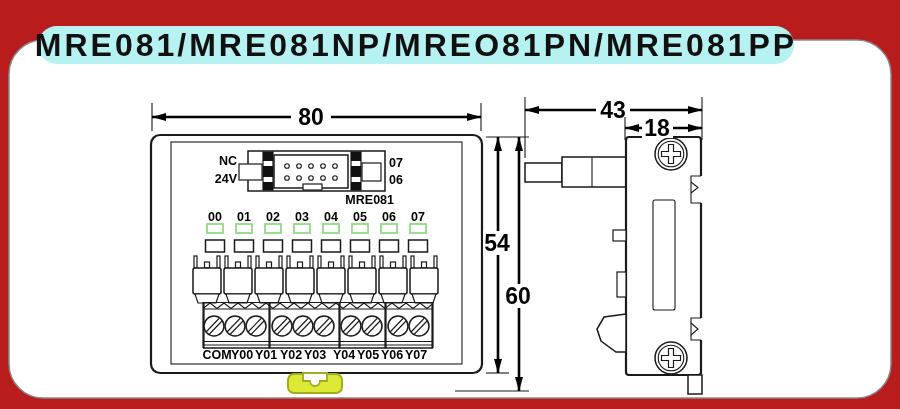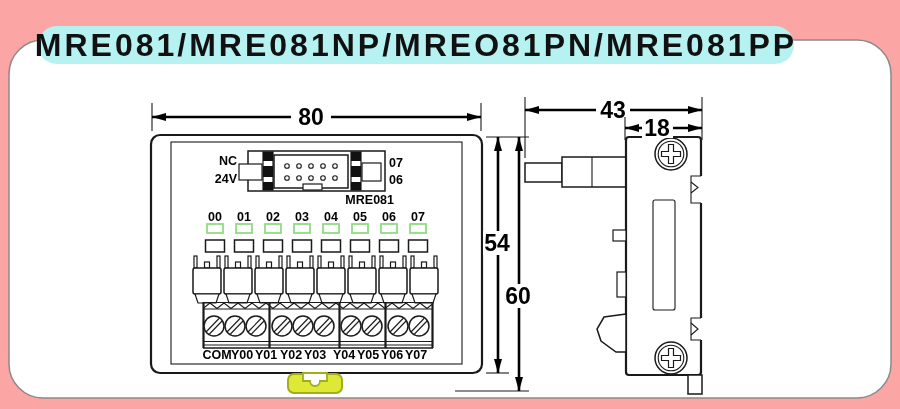--- a/index.html
+++ b/index.html
@@ -1,16 +1,16 @@
 <!DOCTYPE html>
 <html><head>
 <meta charset="utf-8">
 <style>
   html,body{margin:0;padding:0;background:#fff;}
-  .stage{position:relative;width:900px;height:409px;background:#fca5a5;overflow:hidden;
+  .stage{position:relative;width:900px;height:409px;background:#b91c1c;overflow:hidden;
          font-family:"Liberation Sans",sans-serif;}
   svg text{font-family:"Liberation Sans",sans-serif;fill:#000;}
   .ttl{font-size:32px;font-weight:bold;letter-spacing:3px;fill:#111;}
   .dimtxt{font-size:23px;font-weight:bold;}
   .lbl{font-size:12.5px;font-weight:bold;}
   .ln{fill:none;stroke:#1a1a1a;stroke-width:1.5;}
   .ln1{fill:none;stroke:#1a1a1a;stroke-width:1.1;}
   .ln2{fill:none;stroke:#1a1a1a;stroke-width:2.2;}
   .lnw{fill:#fff;stroke:#1a1a1a;stroke-width:1.5;}
   .lnw1{fill:#fff;stroke:#1a1a1a;stroke-width:1.2;}

